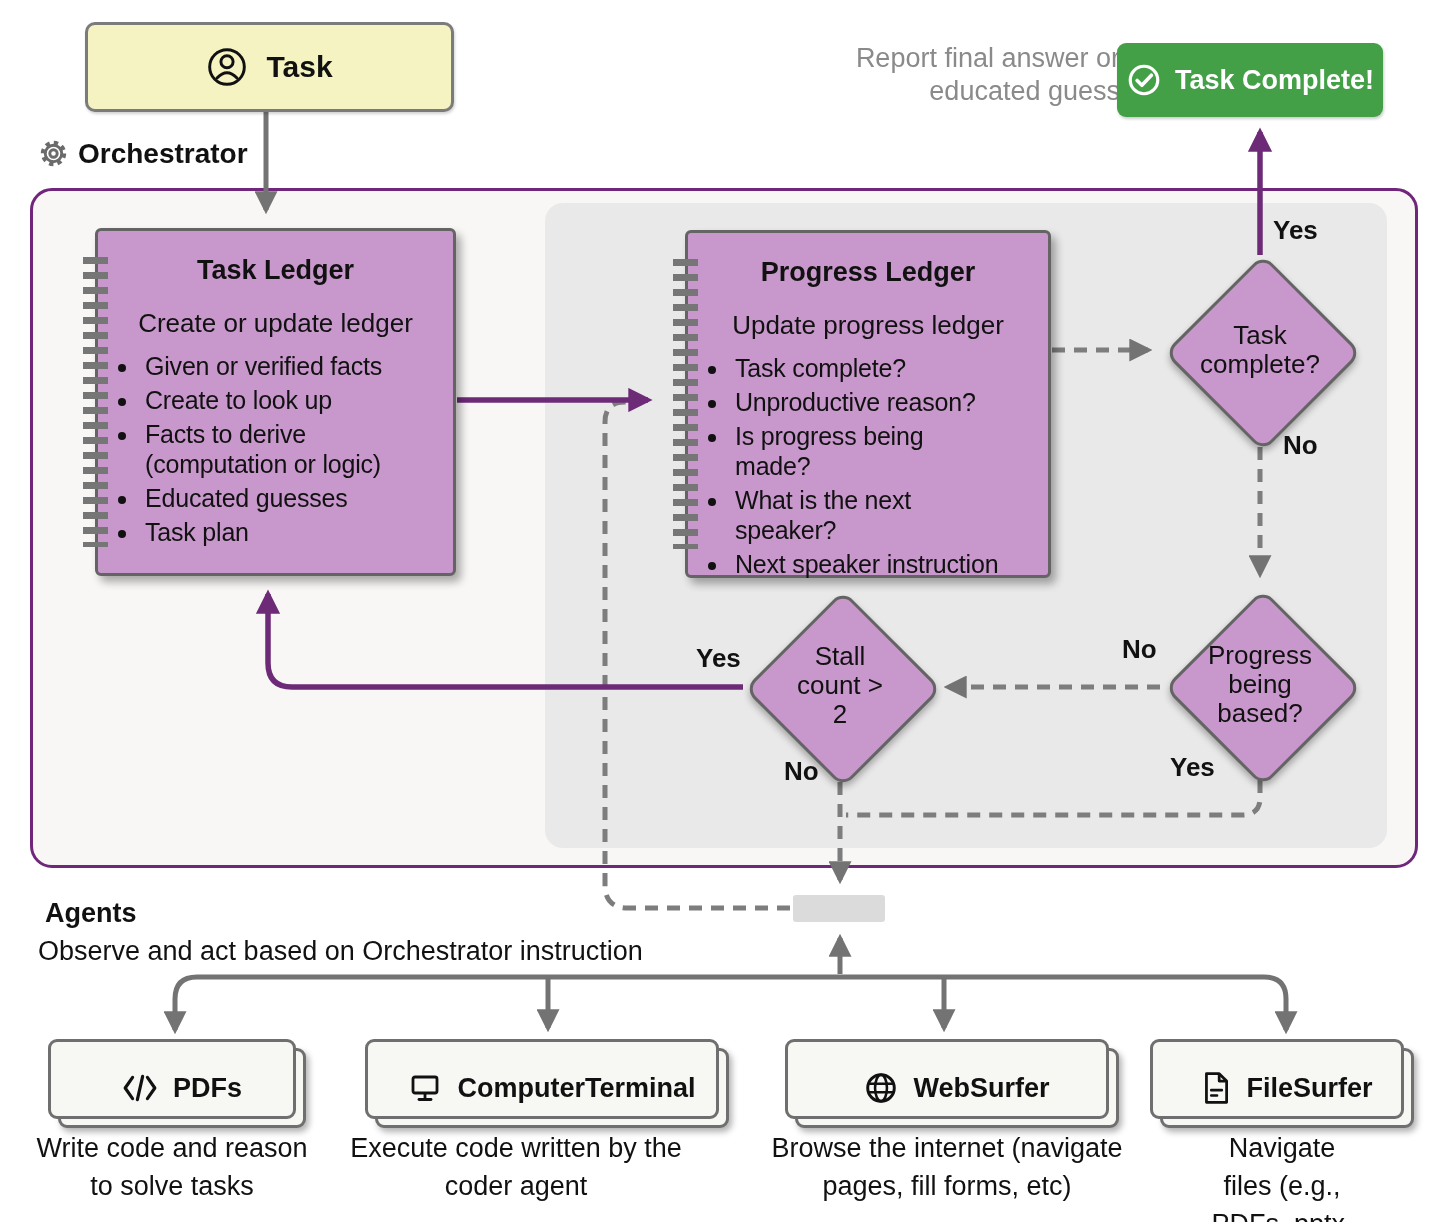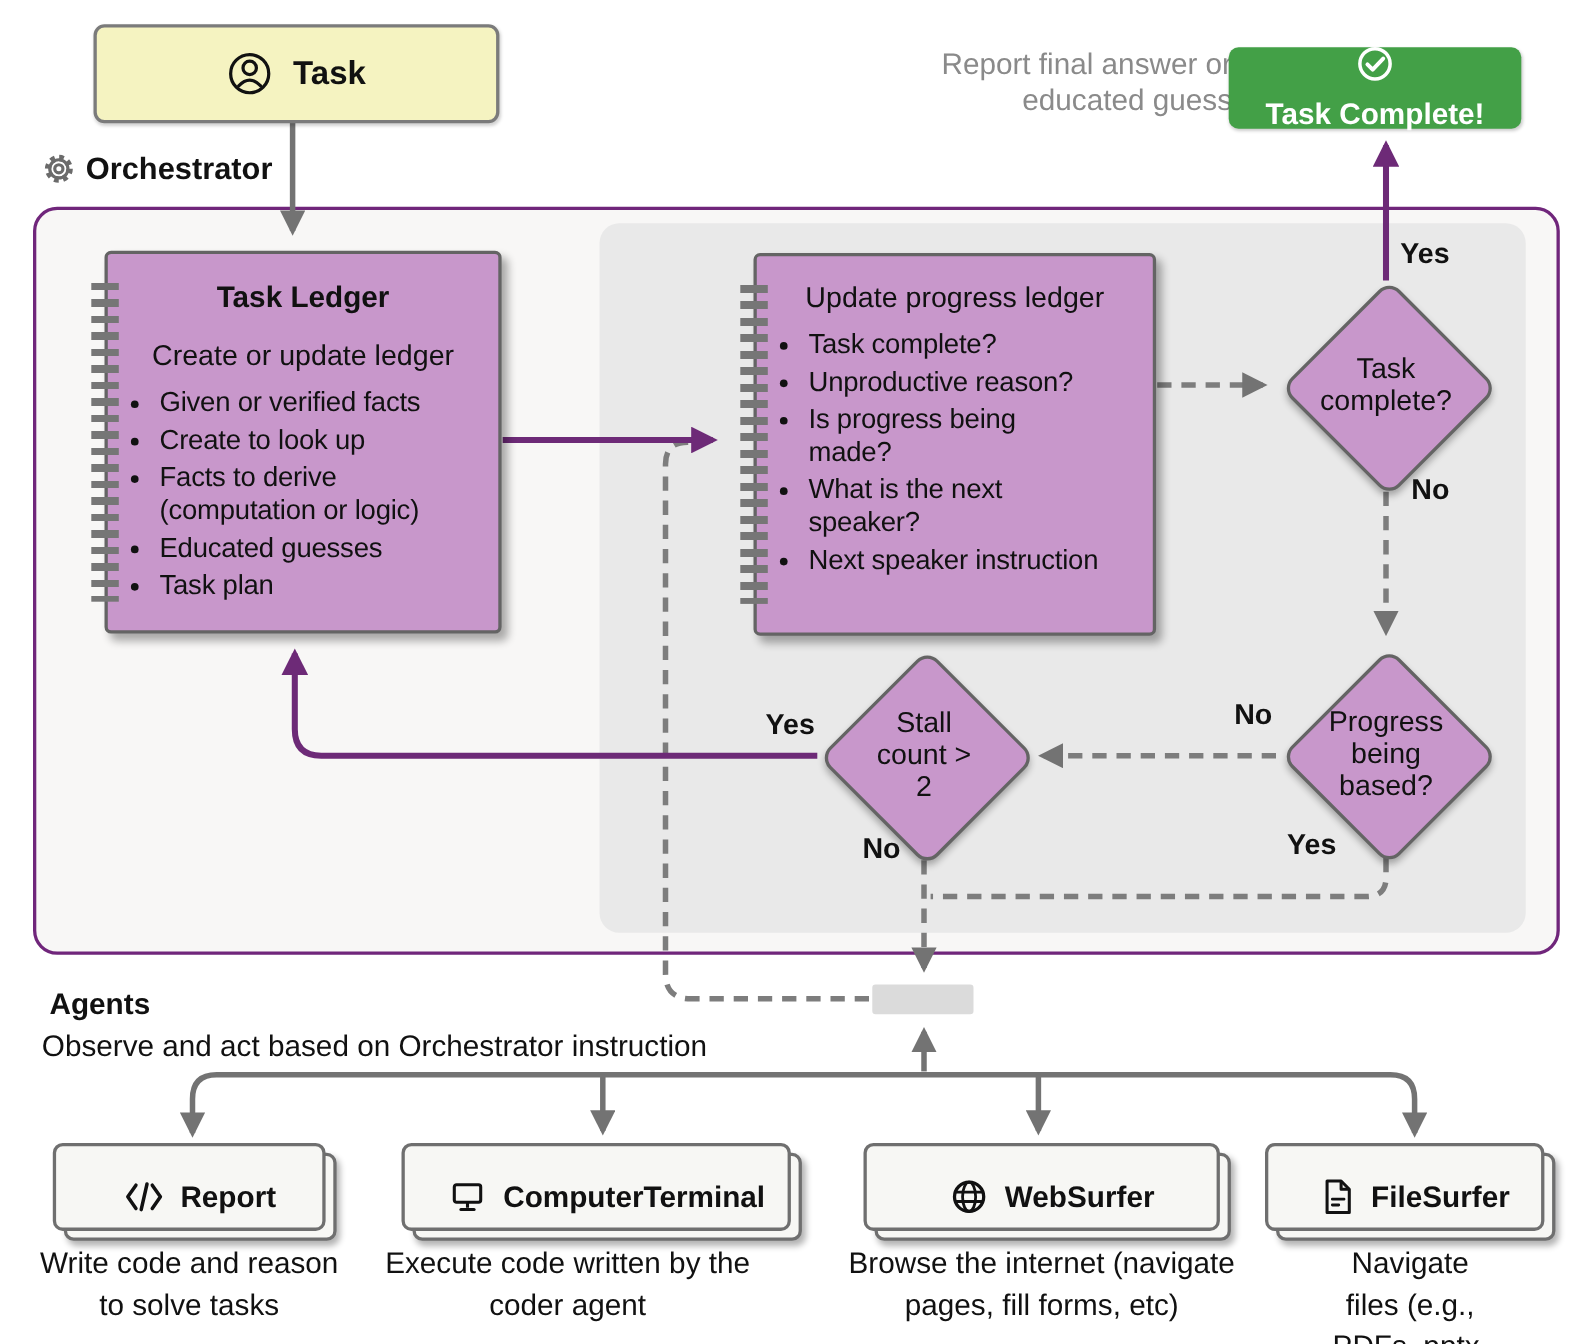--- a/index.html
+++ b/index.html
@@ -26,21 +26,21 @@
     box-shadow:1px 2px 3px rgba(0,0,0,.18);
   }
   .task-box .label{font-size:30px;font-weight:bold;}
   .report-text{
     position:absolute;left:800px;top:42px;width:320px;z-index:6;
     text-align:right;color:#8a8a8a;font-size:27px;line-height:1.22;white-space:pre-line;
   }
   .complete-btn{
     position:absolute;left:1117px;top:43px;width:266px;height:74px;
     background:var(--green);border-radius:9px;display:flex;align-items:center;
-    justify-content:center;gap:13px;z-index:6;box-shadow:1px 2px 3px rgba(0,0,0,.2);flex-direction:column;
+    justify-content:center;gap:13px;z-index:6;box-shadow:1px 2px 3px rgba(0,0,0,.2);
   }
   .complete-btn .label{color:#fff;font-size:27px;font-weight:bold;}
   .orchestrator-label{
     position:absolute;left:38px;top:138px;display:flex;align-items:flex-start;gap:9px;z-index:6;
   }
   .orchestrator-label .label{font-size:28px;font-weight:bold;}
   
   .orchestrator-box{
     position:absolute;left:30px;top:188px;width:1382px;height:674px;
     background:#f8f7f6;border:3.5px solid var(--orchestrator-border);border-radius:22px;z-index:1;
@@ -192,20 +192,21 @@
         <li>Create to look up</li>
         <li>Facts to derive
 (computation or logic)</li>
         <li>Educated guesses</li>
         <li>Task plan</li>
       </ul>
   </div>
 
   <div class="ledger ledger-progress">
     <div class="binding"></div>
+    <div class="ledger-title">Progress Ledger</div>
     <div class="ledger-sub">Update progress ledger</div>
     <ul class="ledger-list">
         <li>Task complete?</li>
         <li>Unproductive reason?</li>
         <li>Is progress being
 made?</li>
         <li>What is the next
 speaker?</li>
         <li>Next speaker instruction</li>
       </ul>
@@ -234,21 +235,21 @@
 
   <div class="agents-title">Agents</div>
   <div class="agents-sub">Observe and act based on Orchestrator instruction</div>
 
   <div class="agent-card agent-coder">
     <svg class="icon" width="36" height="30" viewBox="0 0 34 28">
       <path d="M10,4 L3,14 L10,24" fill="none" stroke="#111" stroke-width="3" stroke-linecap="round" stroke-linejoin="round"></path>
       <path d="M24,4 L31,14 L24,24" fill="none" stroke="#111" stroke-width="3" stroke-linecap="round" stroke-linejoin="round"></path>
       <path d="M19.5,3 L14.5,25" fill="none" stroke="#111" stroke-width="3" stroke-linecap="round"></path>
     </svg>
-    <span class="label">Report</span>
+    <span class="label">PDFs</span>
   </div>
   <div class="agent-desc" style="left:172px;">Write code and reason
 to solve tasks</div>
 
   <div class="agent-card agent-terminal">
     <svg class="icon" width="34" height="32" viewBox="0 0 32 32">
       <rect x="4" y="5" width="24" height="16" rx="2" fill="none" stroke="#111" stroke-width="2.8"></rect>
       <path d="M16,21 V26" fill="none" stroke="#111" stroke-width="2.8"></path>
       <path d="M10,27.5 H22" fill="none" stroke="#111" stroke-width="2.8" stroke-linecap="round"></path>
     </svg>

